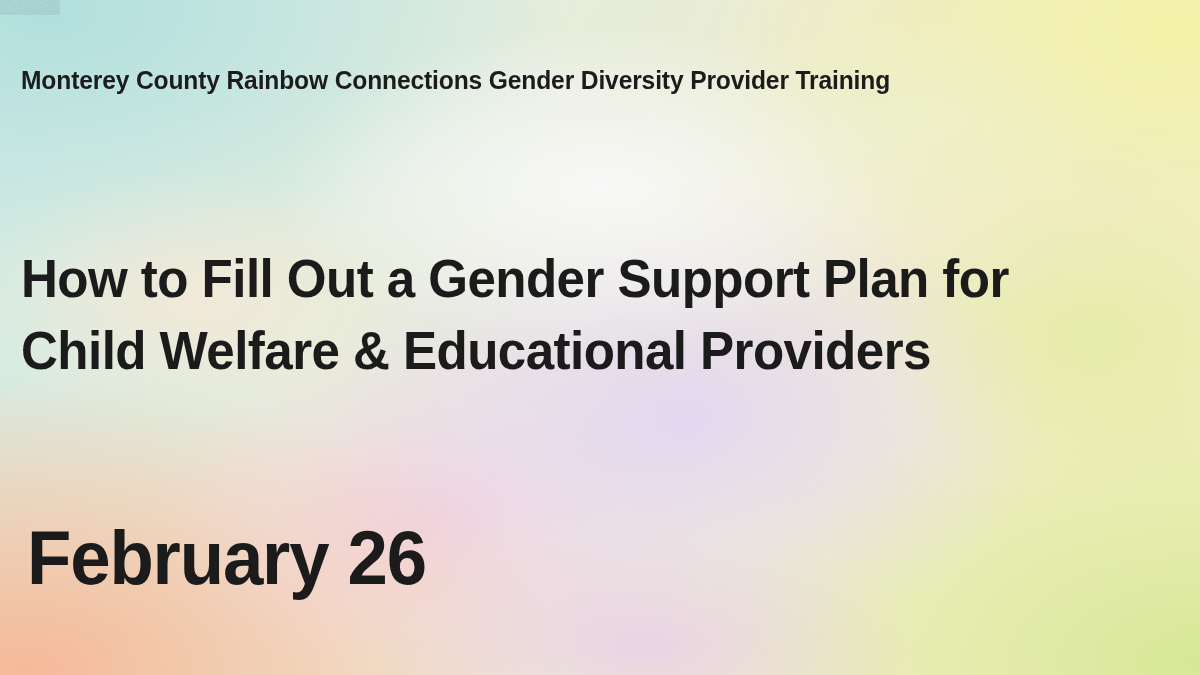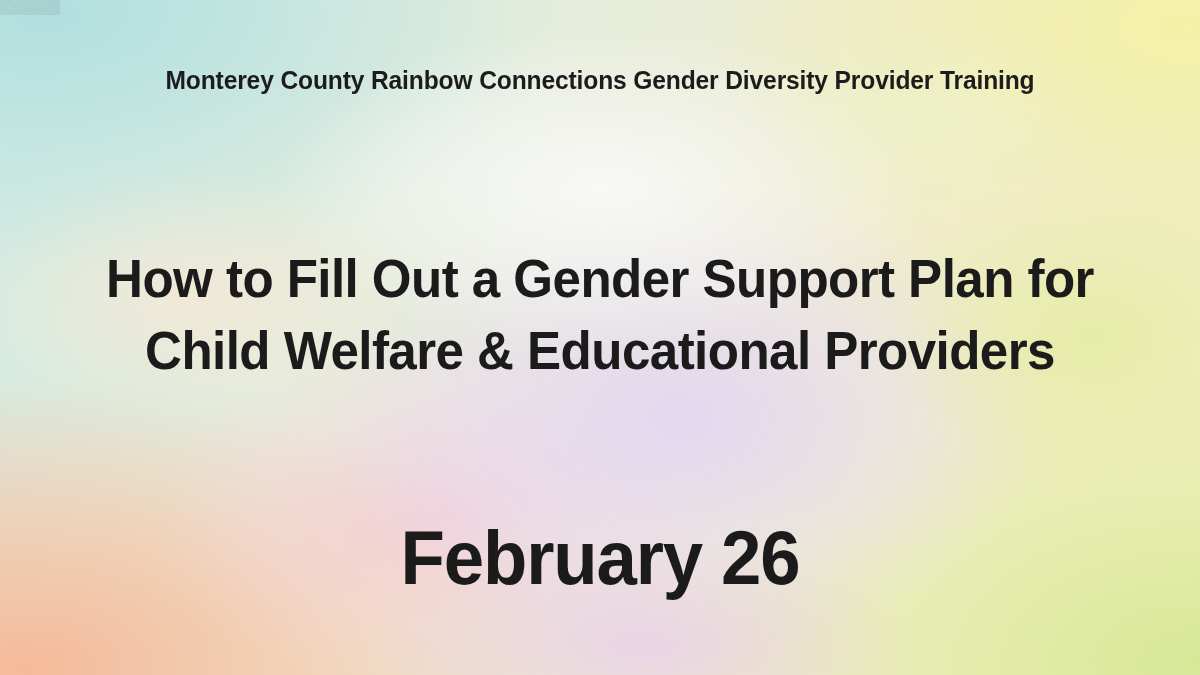--- a/index.html
+++ b/index.html
@@ -105,21 +105,21 @@
     pointer-events: none;
     opacity: 0.34;
     mix-blend-mode: multiply;
   }
 
   
   .content {
     position: absolute;
     inset: 0;
     display: block;
-    text-align: center;
+    text-align: left;
   }
 
   .eyebrow {
     position: absolute;
     top: 66px;
     left: 0;
     right: 0;
     color: #1c1c1c;
     font-family: "Liberation Sans", sans-serif;
     font-weight: bold;

